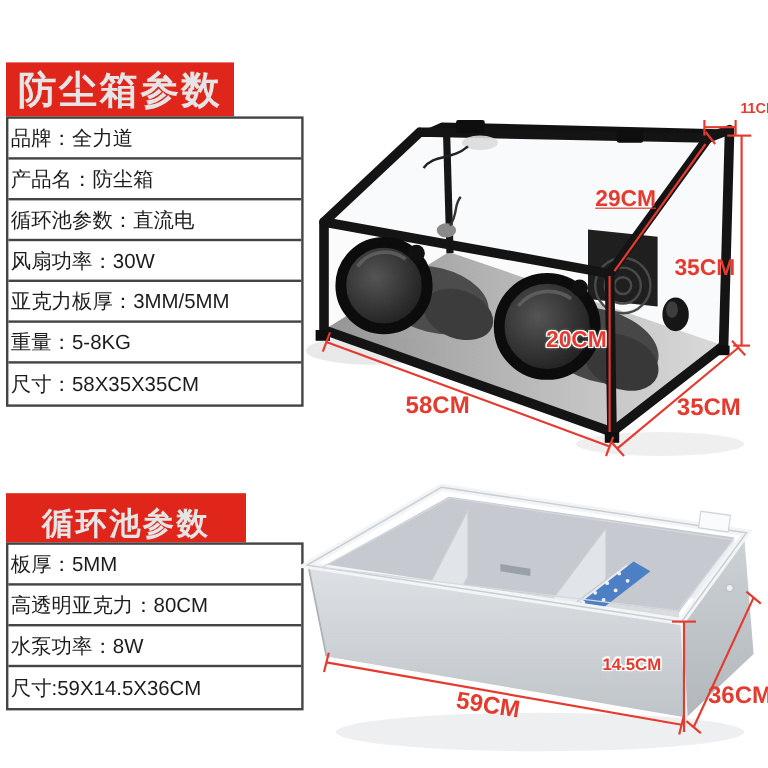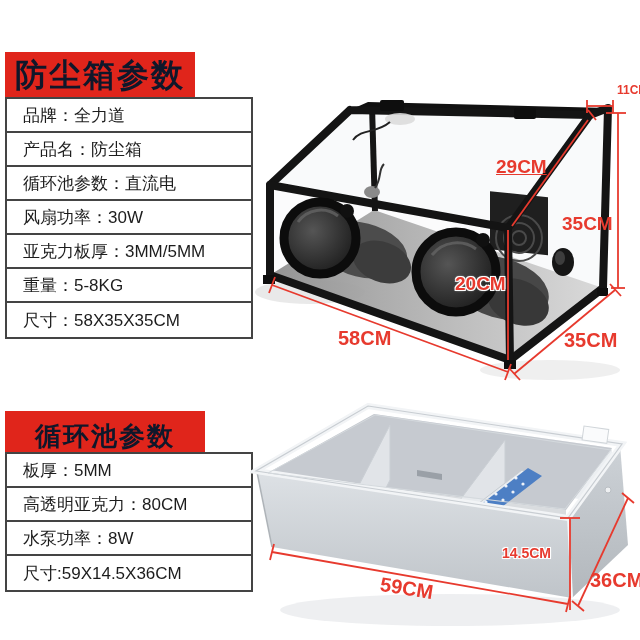--- a/index.html
+++ b/index.html
@@ -1,33 +1,33 @@
 <!DOCTYPE html>
 <html><head>
 <meta charset="utf-8">
 <style>
   * { margin:0; padding:0; box-sizing:border-box; }
   html,body { background:#ffffff; }
   body { font-family:"Liberation Sans","DejaVu Sans",sans-serif; }
   #stage { position:relative; width:640px; height:640px; background:#ffffff; overflow:hidden; }
 
   .badge {
-    position:absolute; background:#e0251b; color:#0f172a; font-weight:bold;
+    position:absolute; background:#e0251b; color:#e5e5e5; font-weight:bold;
     display:flex; align-items:center; justify-content:center; letter-spacing:2px;
   }
   #badge-dustbox { left:5px; top:52px; width:190px; height:47px; font-size:32px; }
   #badge-pool    { left:5px; top:411px; width:200px; height:50px; font-size:26px; }
 
   .spec-table {
     position:absolute; left:5px; width:248px; border:2px solid #444444; background:#ffffff;
   }
   #table-dustbox { top:97px; }
   #table-pool    { top:452px; }
   .spec-row {
-    height:34px; display:flex; align-items:center; padding-left:16px;
+    height:34px; display:flex; align-items:center; padding-left:2px;
     font-size:17px; color:#1c1c1c; font-weight:500; border-bottom:2px solid #444444;
     white-space:nowrap; overflow:hidden;
   }
   .spec-row:last-child { border-bottom:none; }
 
   .illus { position:absolute; }
   #dustbox-illus { left:250px; top:80px; width:390px; height:315px; }
   #pool-illus    { left:250px; top:400px; width:390px; height:240px; }
   .illus svg { position:absolute; left:0; top:0; }
 

